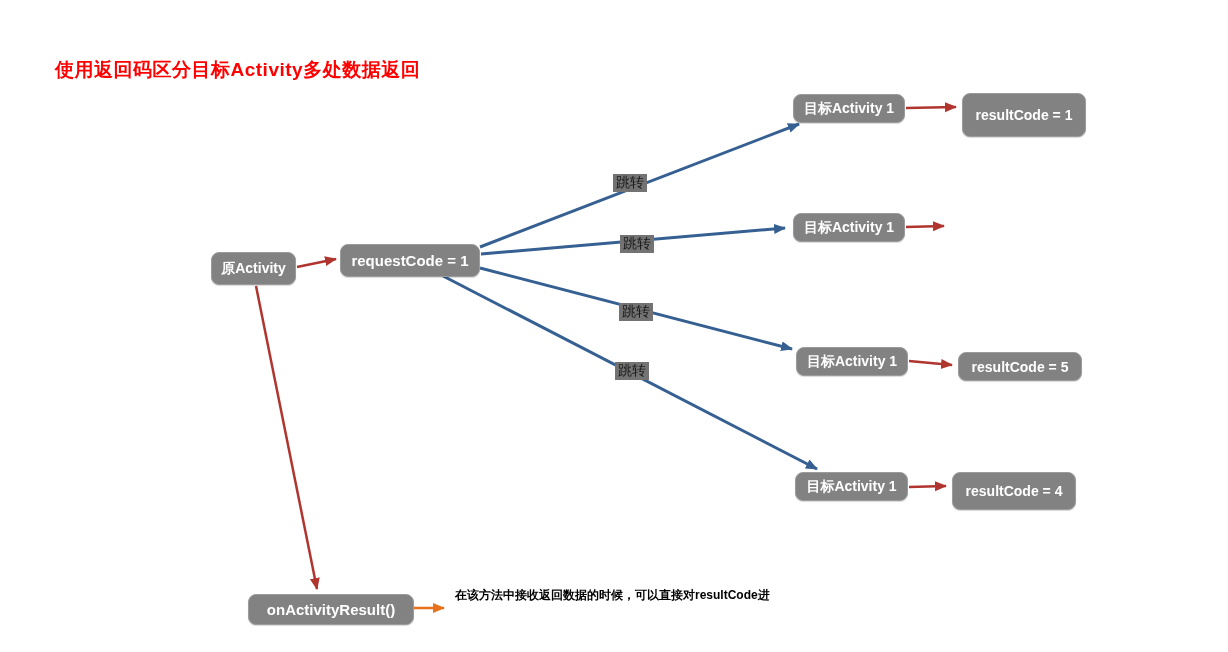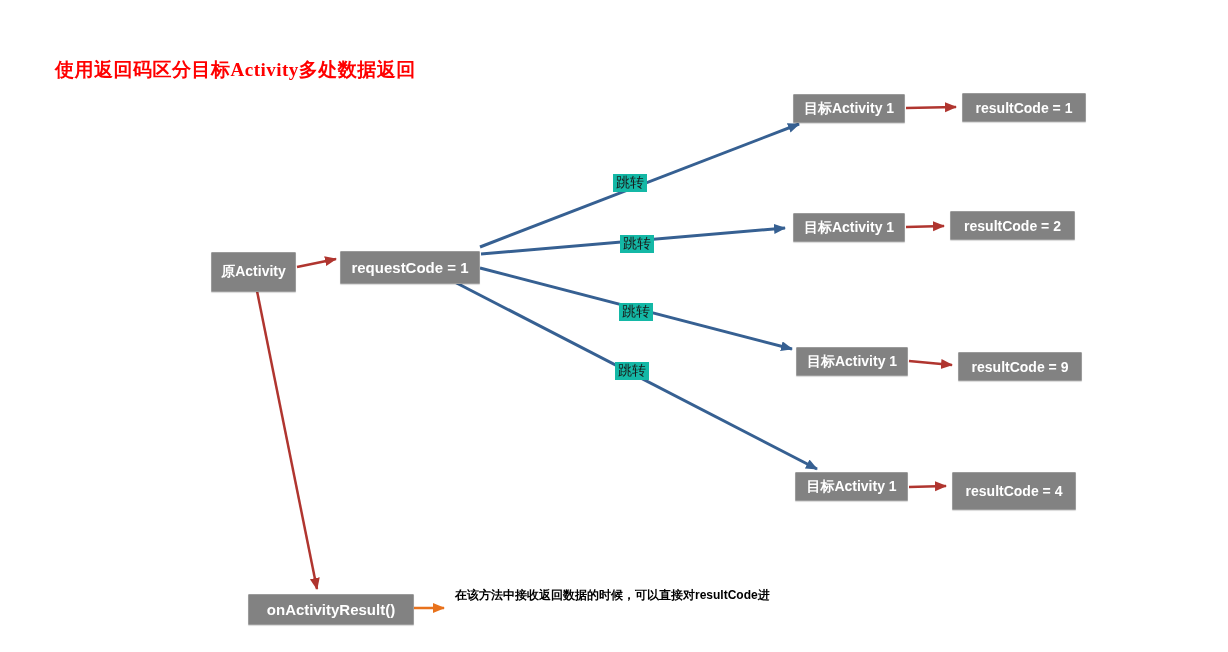--- a/index.html
+++ b/index.html
@@ -14,60 +14,59 @@
   }
   .diagram-title {
     position: absolute;
     left: 55px;
     top: 57px;
     font-size: 19px;
     font-weight: bold;
     color: #ff0000;
     letter-spacing: 0.5px;
     white-space: nowrap;
-    font-family: Liberation Serif, serif;
   }
   svg.edges {
     position: absolute;
     left: 0; top: 0;
     width: 1228px;
     height: 652px;
   }
   .edge-blue   { stroke: #366092; stroke-width: 3; }
   .edge-red    { stroke: #b0352f; stroke-width: 2.5; }
   .edge-orange { stroke: #e8721c; stroke-width: 2.5; }
   .node {
     position: absolute;
     background: #828282;
     border: 1px solid #9b9b9b;
-    border-radius: 1px;
+    border-radius: 8px;
     color: #ffffff;
     font-weight: bold;
     font-size: 14px;
     display: flex;
     align-items: center;
     justify-content: center;
     white-space: nowrap;
     box-shadow: 0 1px 1px rgba(0,0,0,0.15);
   }
-  .node-source   { left: 211px; top: 252px; width: 85px;  height: 40px; }
-  .node-request  { left: 340px; top: 251px; width: 140px; height: 33px; font-size: 15px; }
+  .node-source   { left: 211px; top: 252px; width: 85px;  height: 33px; }
+  .node-request  { left: 340px; top: 244px; width: 140px; height: 33px; font-size: 15px; }
   .node-target-1 { left: 793px; top: 94px;  width: 112px; height: 29px; }
   .node-target-2 { left: 793px; top: 213px; width: 112px; height: 29px; }
   .node-target-3 { left: 796px; top: 347px; width: 112px; height: 29px; }
   .node-target-4 { left: 795px; top: 472px; width: 113px; height: 29px; }
-  .node-result-1 { left: 962px; top: 93px;  width: 124px; height: 29px; }
+  .node-result-1 { left: 962px; top: 93px;  width: 124px; height: 44px; }
   .node-result-2 { left: 950px; top: 211px; width: 125px; height: 29px; }
   .node-result-3 { left: 958px; top: 352px; width: 124px; height: 29px; }
   .node-result-4 { left: 952px; top: 472px; width: 124px; height: 38px; }
   .node-callback { left: 248px; top: 594px; width: 166px; height: 31px; font-size: 15px; }
   .edge-label {
     position: absolute;
     transform: translate(-50%, -50%);
-    background: #14b8a6;
+    background: #737373;
     padding: 0 3px;
     font-size: 14px;
     color: #1a1a1a;
     white-space: nowrap;
   }
   .edge-label-1 { left: 630px; top: 183px; }
   .edge-label-2 { left: 637px; top: 244px; }
   .edge-label-3 { left: 636px; top: 312px; }
   .edge-label-4 { left: 632px; top: 371px; }
   .annotation {
@@ -118,22 +117,21 @@
 
   <div class="node node-source">原Activity</div>
   <div class="node node-request">requestCode = 1</div>
 
   <div class="node node-target-1">目标Activity 1</div>
   <div class="node node-target-2">目标Activity 1</div>
   <div class="node node-target-3">目标Activity 1</div>
   <div class="node node-target-4">目标Activity 1</div>
 
   <div class="node node-result-1">resultCode = 1</div>
-  <div class="node node-result-2">resultCode = 2</div>
-  <div class="node node-result-3">resultCode = 9</div>
+  <div class="node node-result-3">resultCode = 5</div>
   <div class="node node-result-4">resultCode = 4</div>
 
   <div class="node node-callback">onActivityResult()</div>
 
   <span class="edge-label edge-label-1">跳转</span>
   <span class="edge-label edge-label-2">跳转</span>
   <span class="edge-label edge-label-3">跳转</span>
   <span class="edge-label edge-label-4">跳转</span>
 
   <div class="annotation">

